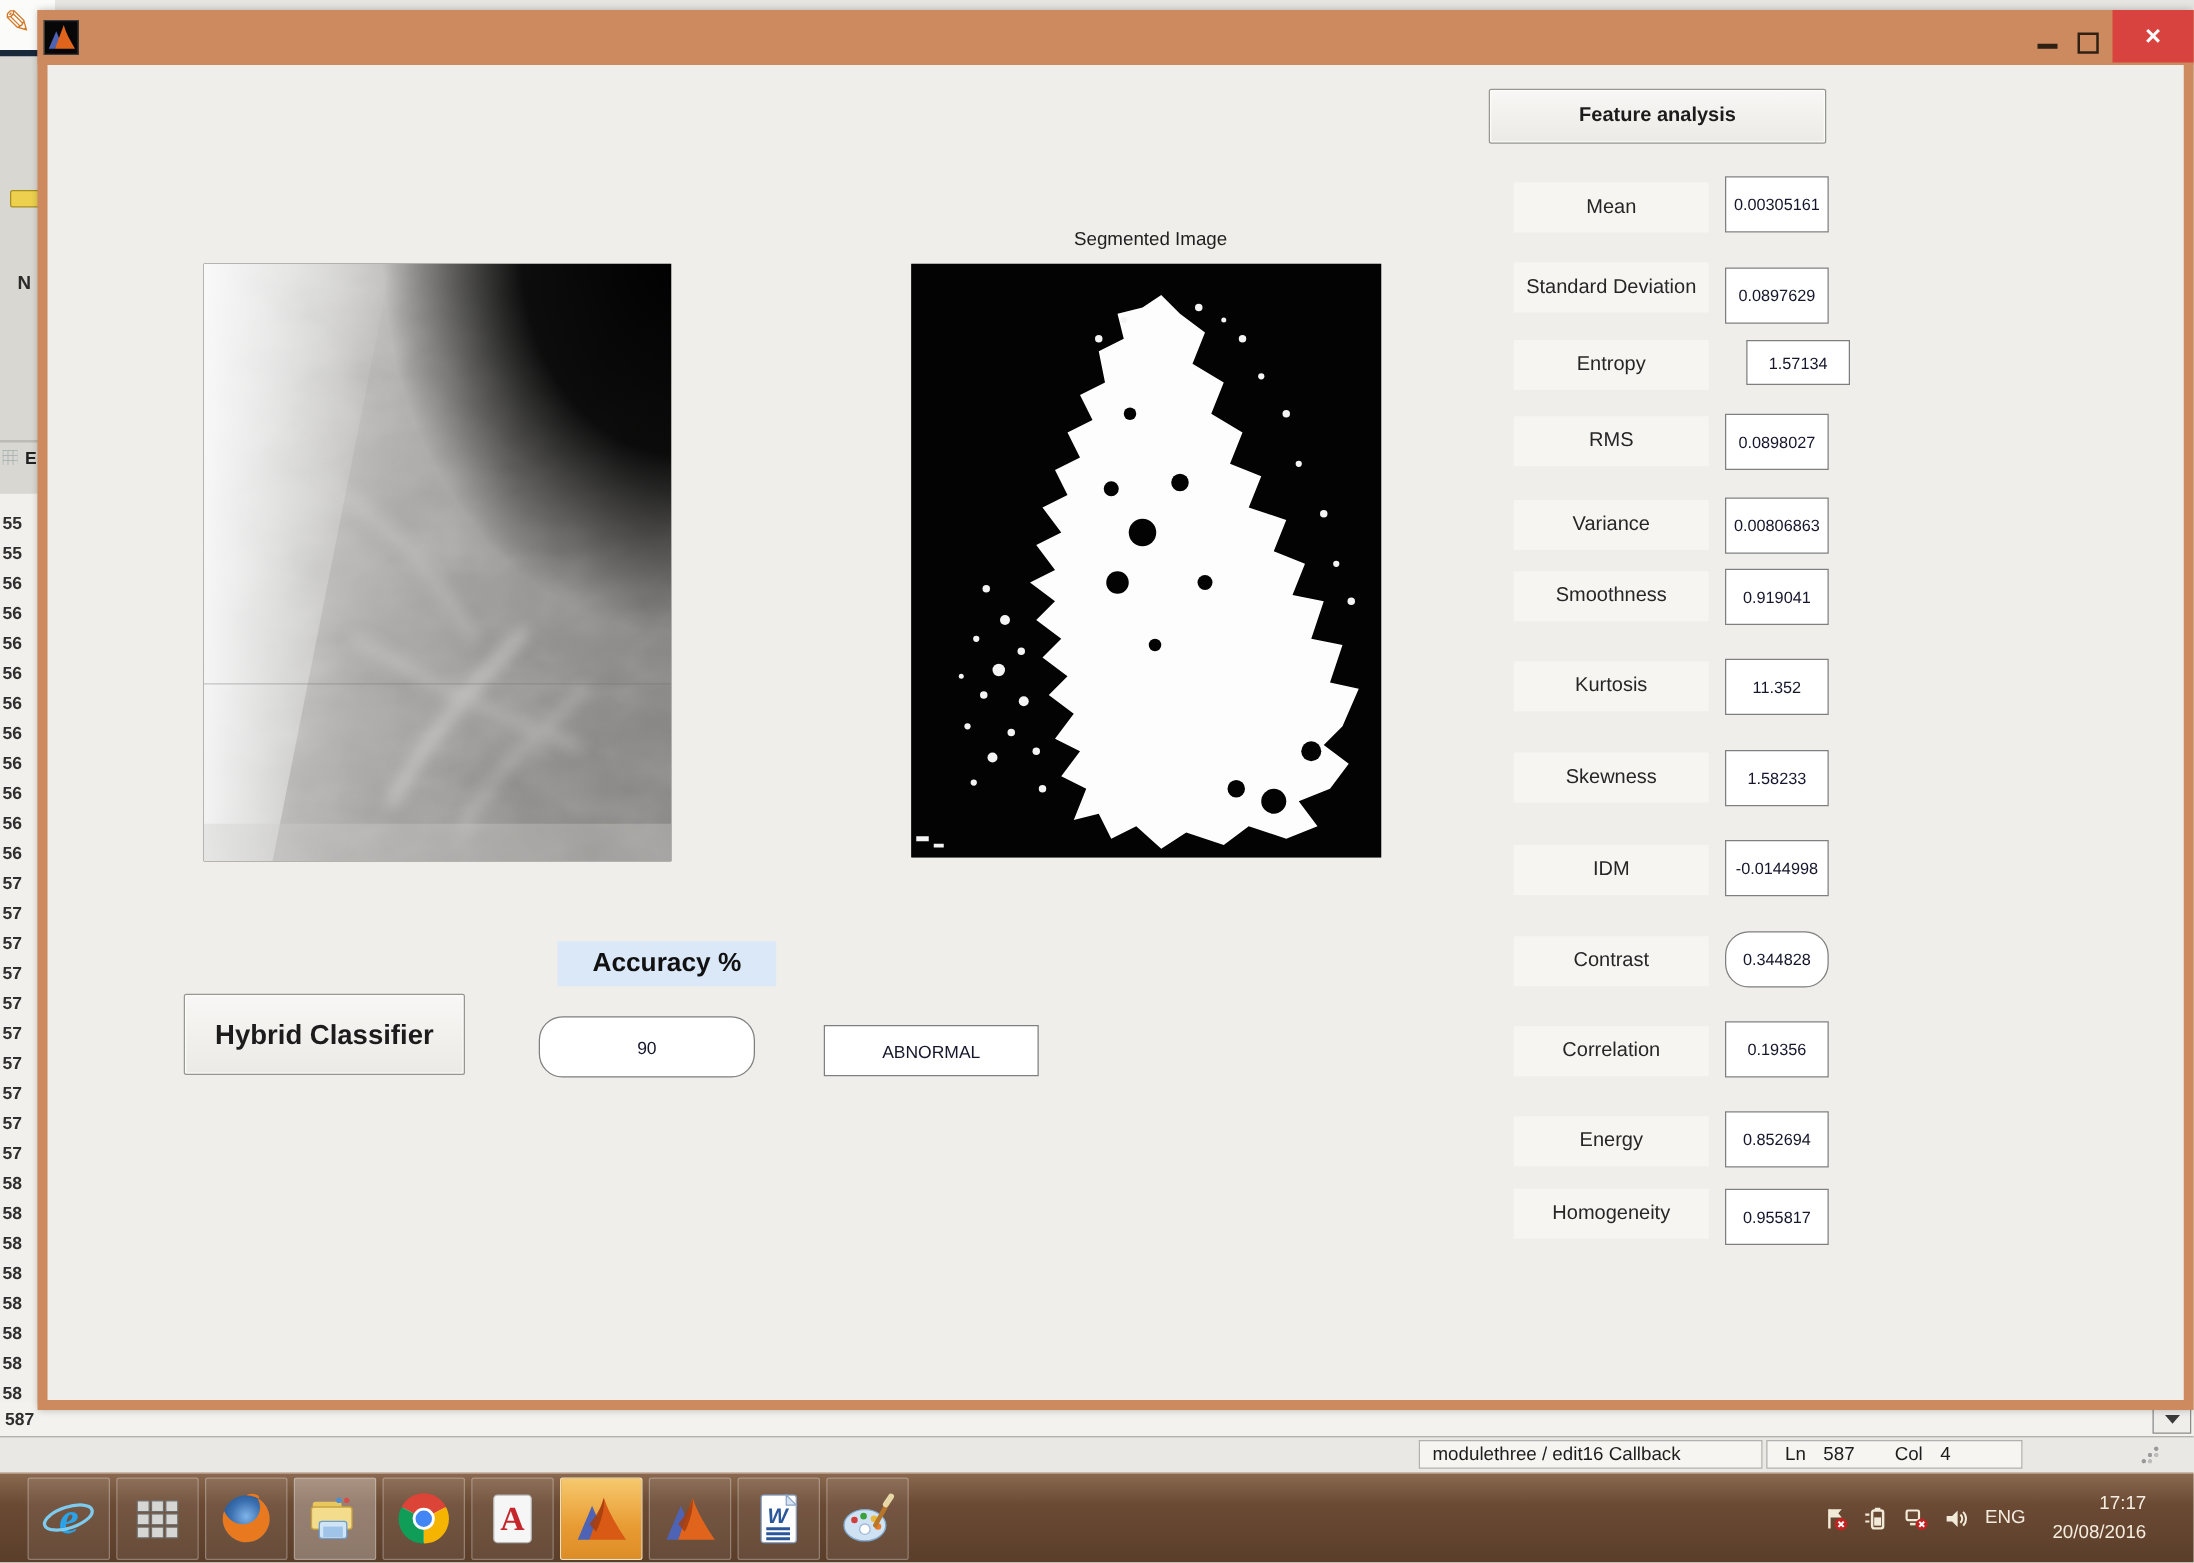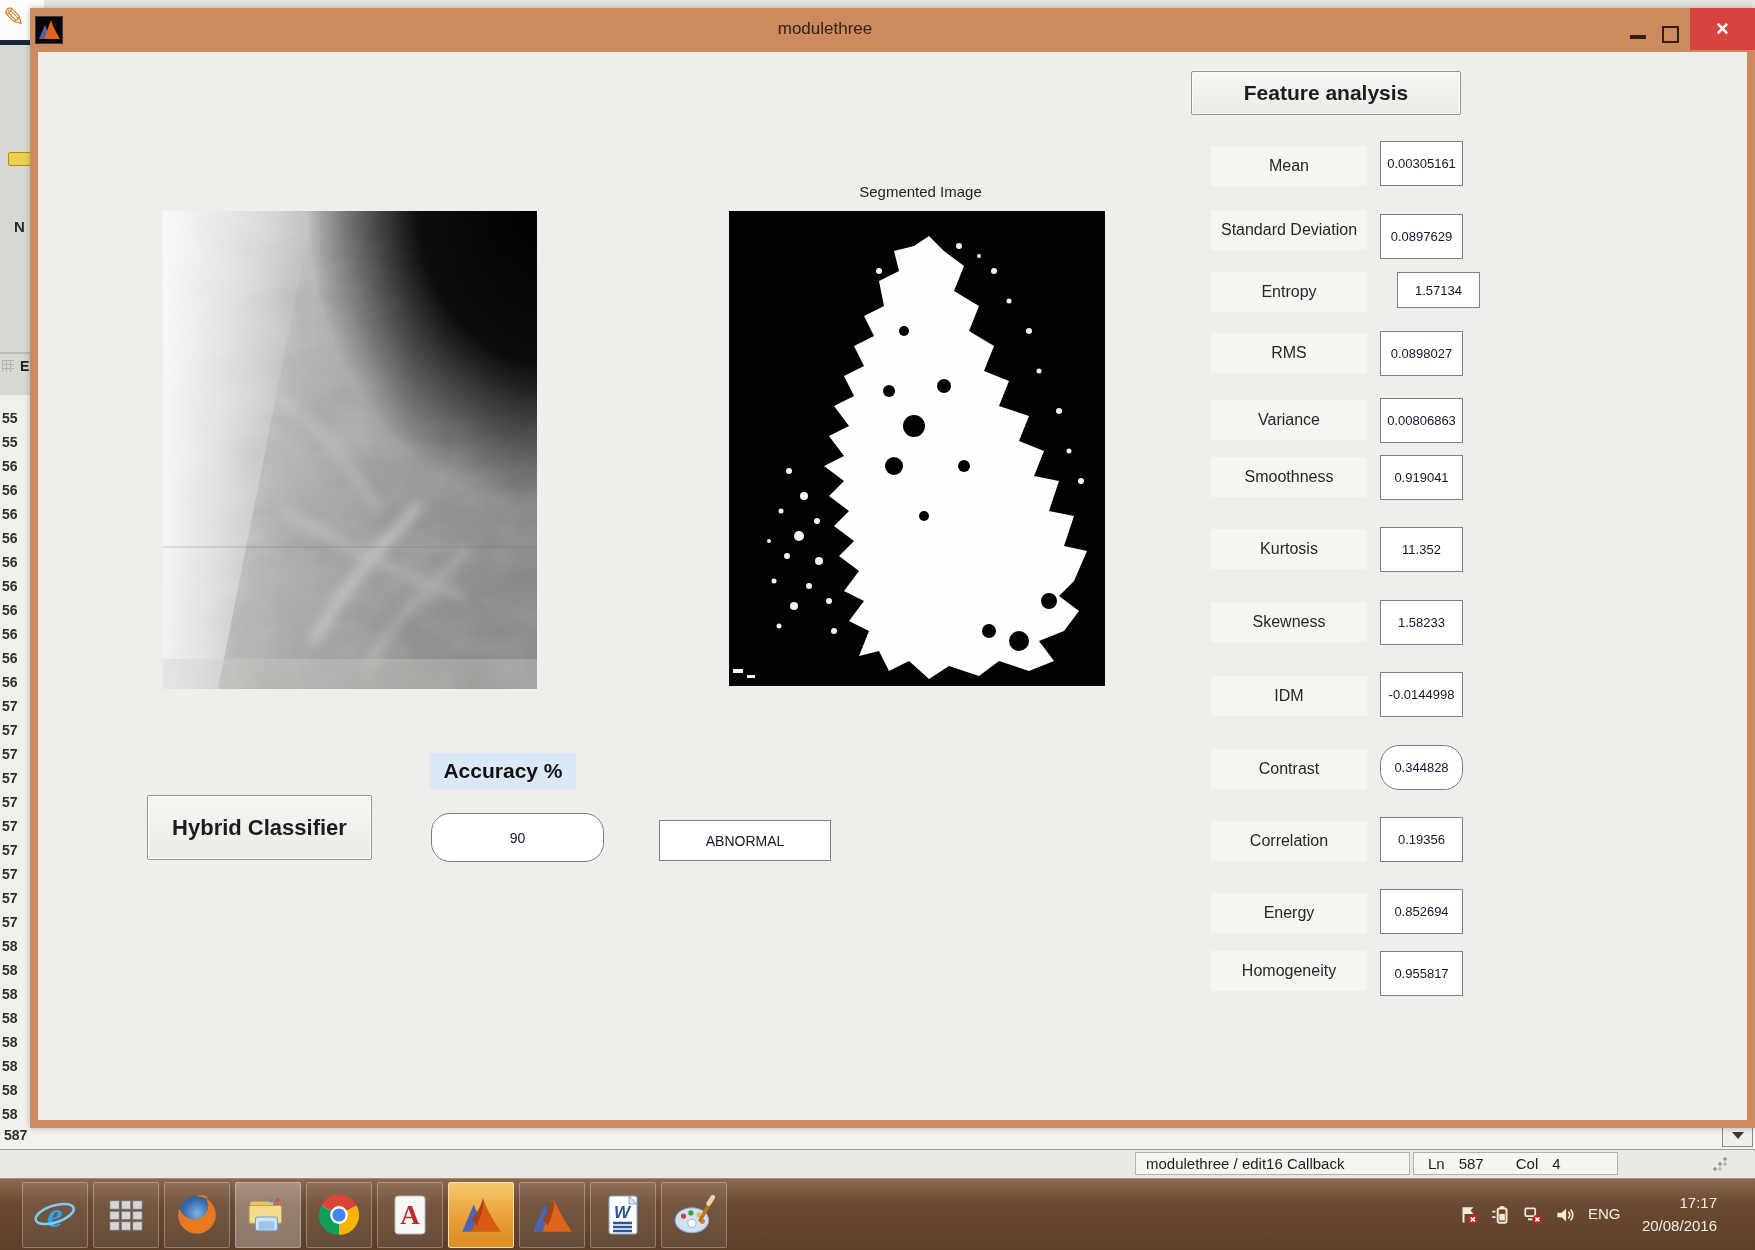--- a/index.html
+++ b/index.html
@@ -133,21 +133,20 @@
   </div>
 
   <div class="abs mwindow">
     <div class="abs titlebar">
       <div class="abs title-icon">
         <svg width="26" height="26" viewBox="0 0 26 26">
           <polygon points="3,22 9,8 12,15 8,22" fill="#4f63b5"></polygon>
           <path d="M8,22 L15,3 C17,10 20,15 24,22 Z" fill="#e0641c"></path>
         </svg>
       </div>
-      <div class="abs title-text">modulethree</div>
       <div class="abs win-min"></div>
       <div class="abs win-max"></div>
       <div class="abs win-close">
           <span>×</span>
         </div>
     </div>
 
     <div class="client">
 
 
@@ -243,29 +242,29 @@
             <circle cx="310" cy="160" r="2.5"></circle>
               <circle cx="330" cy="200" r="3"></circle>
               <circle cx="340" cy="240" r="2.5"></circle>
             <circle cx="352" cy="270" r="3"></circle>
             <rect x="4" y="458" width="10" height="4"></rect>
               <rect x="18" y="464" width="8" height="3"></rect>
           </g>
         </svg>
       </div>
 
-      <div class="abs accuracy-lab" style="left:392px; top:701px; width:146px; height:36px;">Accuracy %</div>
+      <div class="abs accuracy-lab" style="left:408px; top:701px; width:175px; height:36px;">Accuracy %</div>
 
       <div class="abs btn" style="left:109px; top:743px; width:225px; height:65px; font-size:22px; font-weight:bold;">Hybrid Classifier</div>
 
       <div class="abs valuebox" style="left:393px; top:761px; width:173px; height:49px; font-size:14px;border-radius:19px;">90</div>
 
       <div class="abs valuebox" style="left:621px; top:768px; width:172px; height:41px; font-size:14px;">ABNORMAL</div>
 
-      <div class="abs btn" style="left:1153px; top:19px; width:270px; height:44px; font-size:21px; font-weight:bold;">Feature analysis</div>
+      <div class="abs btn" style="left:1153px; top:19px; width:270px; height:44px; font-size:16px; font-weight:bold;">Feature analysis</div>
 
       <div id="features" class="abs" style="left:0; top:0; width:1709px; height:1068px;">
           <div class="abs feature-label" style="left: 1173px; top: 94px; width: 156px; height: 40px;">Mean</div>
           <div class="abs valuebox" style="left: 1342px; top: 89px; width: 83px; height: 45px;">0.00305161</div>
           <div class="abs feature-label" style="left: 1173px; top: 158px; width: 156px; height: 40px;">Standard Deviation</div>
           <div class="abs valuebox" style="left: 1342px; top: 162px; width: 83px; height: 45px;">0.0897629</div>
           <div class="abs feature-label" style="left: 1173px; top: 220px; width: 156px; height: 40px;">Entropy</div>
           <div class="abs valuebox" style="left: 1342px; top: 220px; width: 83px; height: 36px; margin-left: 17px;">1.57134</div>
           <div class="abs feature-label" style="left: 1173px; top: 281px; width: 156px; height: 40px;">RMS</div>
           <div class="abs valuebox" style="left: 1342px; top: 279px; width: 83px; height: 45px;">0.0898027</div>

